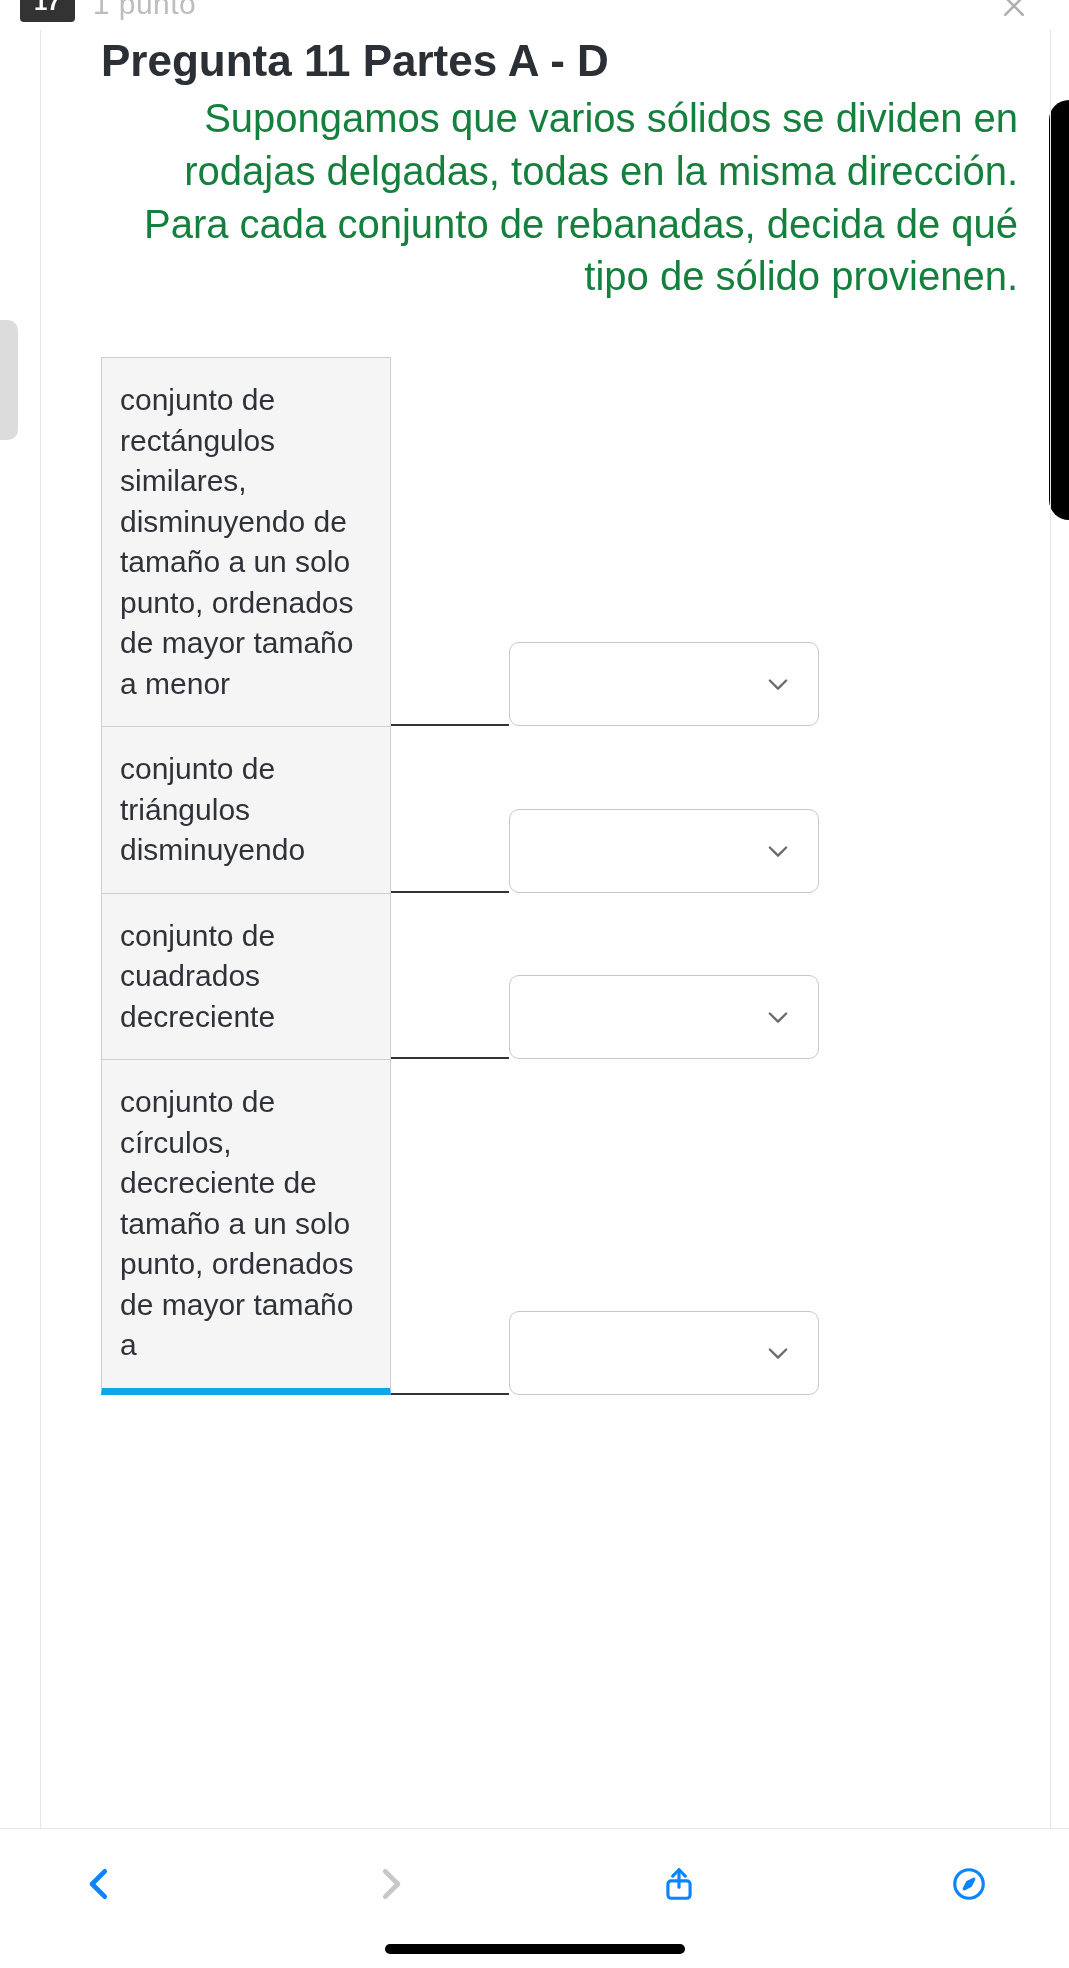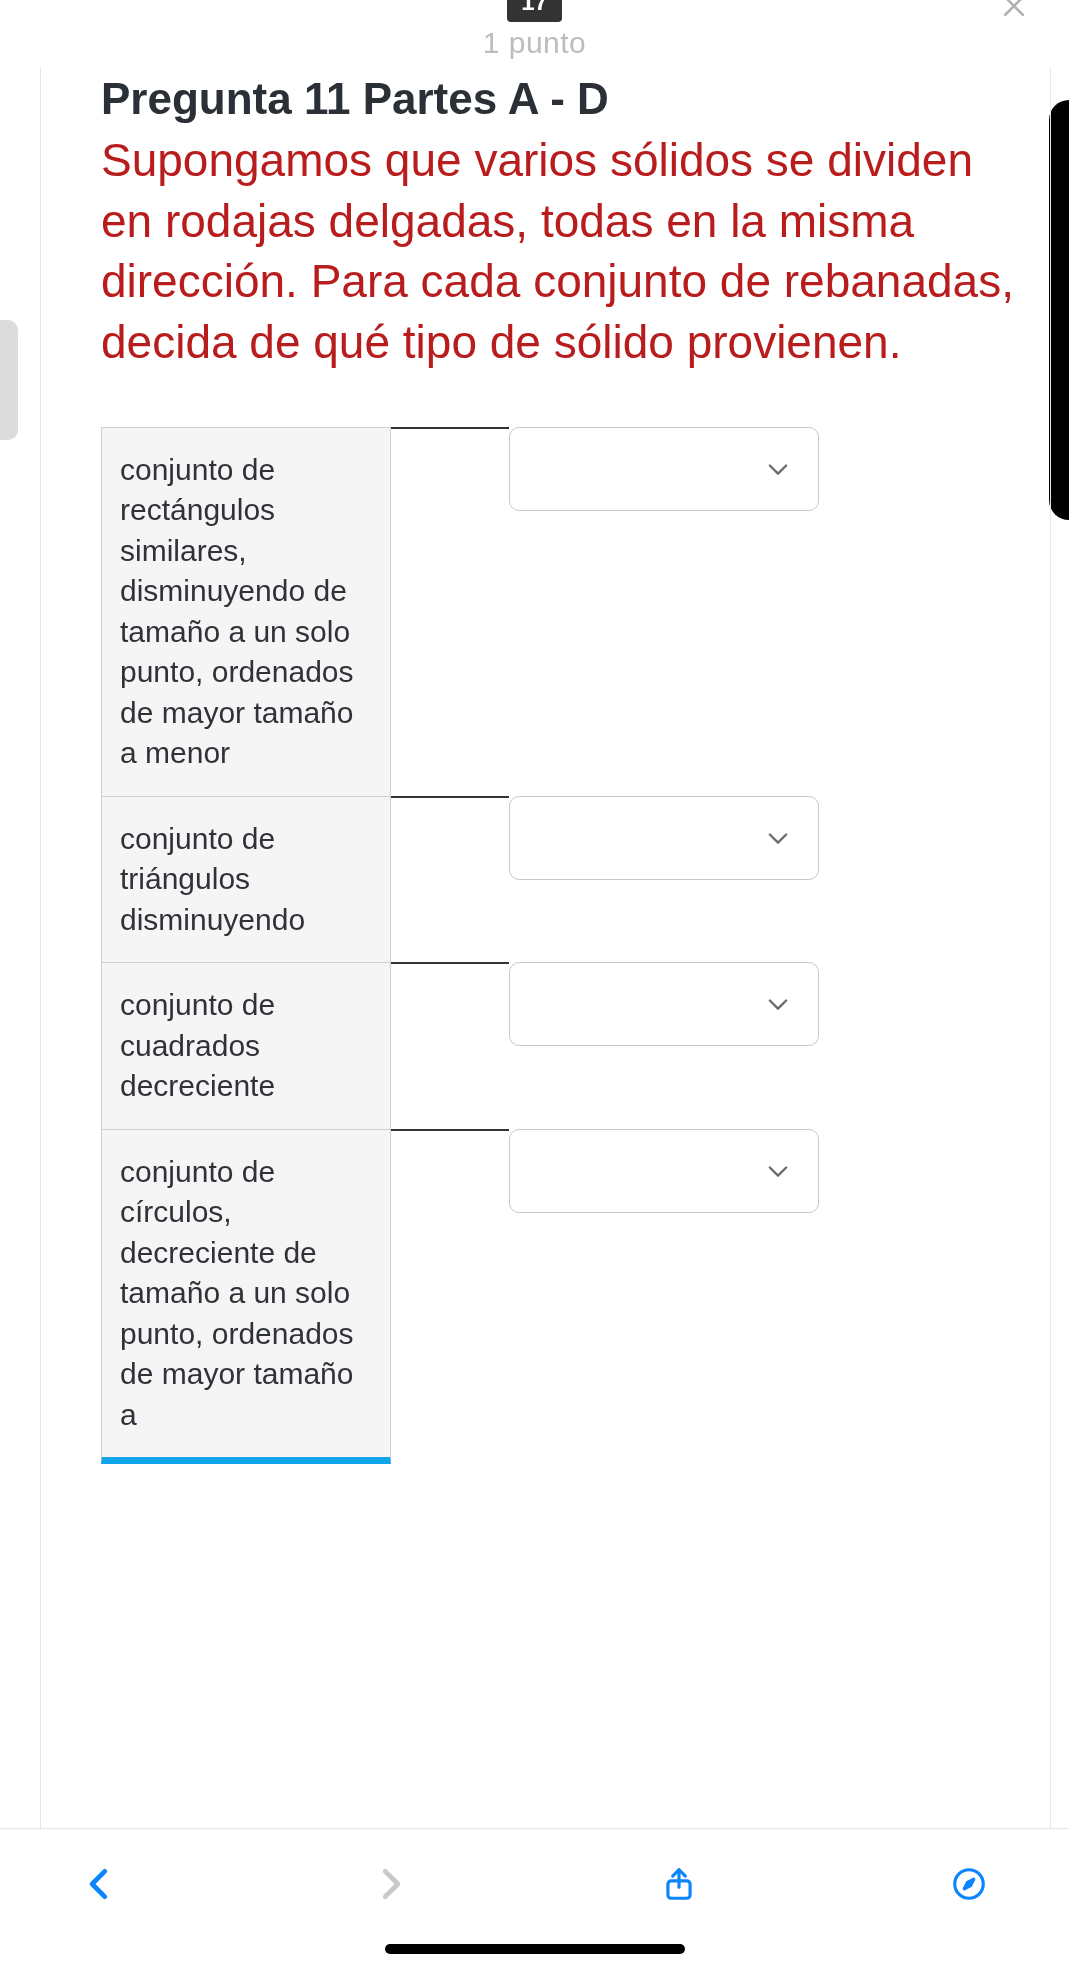--- a/index.html
+++ b/index.html
@@ -12,21 +12,20 @@
       overflow: hidden;
     }
     .top-bar {
       display: flex;
       align-items: center;
       padding: 0 20px 8px 20px;
       color: #9aa0a6;
       font-size: 28px;
       position: relative;
       gap: 18px;
-      flex-direction: column;
     }
     .top-num-box {
       background: #333;
       color: #fff;
       font-weight: 600;
       font-size: 24px;
       padding: 2px 14px 6px 14px;
       border-radius: 0 0 4px 4px;
       margin-top: -14px;
     }
@@ -71,31 +70,32 @@
       border-radius: 40px 0 0 40px;
     }
     h1.qtitle {
       font-size: 44px;
       font-weight: 800;
       color: #2b2f36;
       text-underline-offset: 6px;
       margin-bottom: 6px;
     }
     p.qbody {
-      font-size: 46px;
+      font-size: 40px;
       line-height: 1.32;
-      color: #b91c1c;
+      color: #15803d;
       margin-bottom: 54px;
+      text-align: right;
     }
     .match-table {
       width: 100%;
     }
     .match-row {
       display: flex;
-      align-items: flex-start;
+      align-items: flex-end;
       width: 100%;
     }
     .match-label {
       width: 290px;
       flex: 0 0 290px;
       background: #f5f5f5;
       border: 1px solid #cfcfcf;
       border-bottom: none;
       padding: 22px 18px;
       font-size: 30px;

